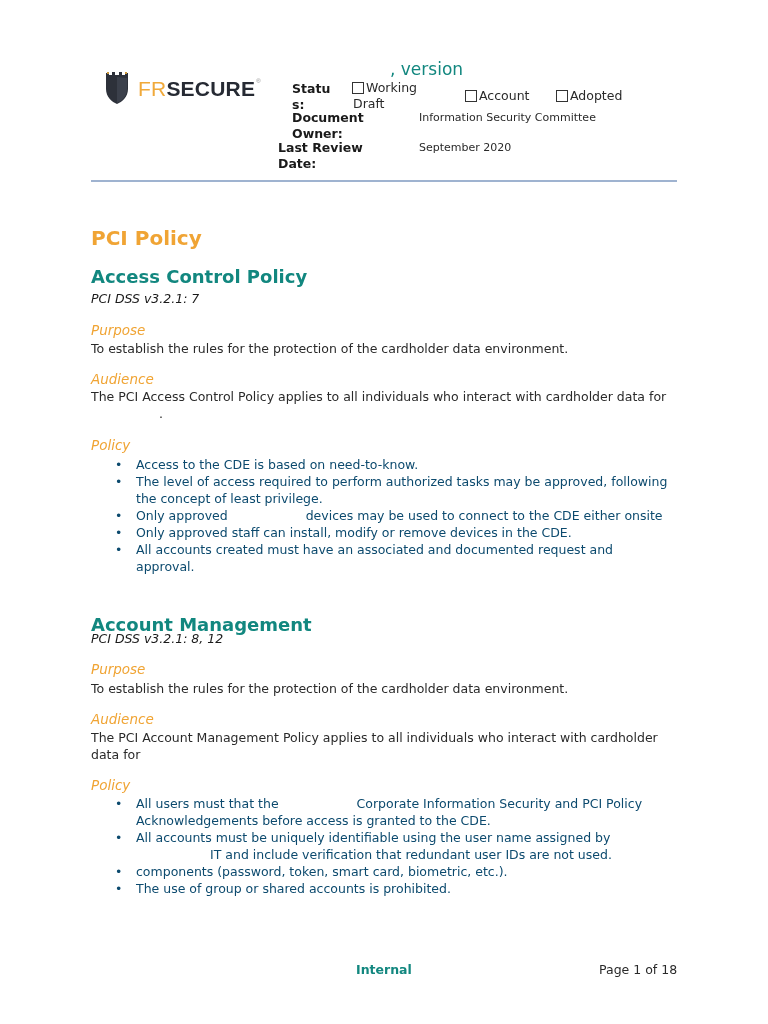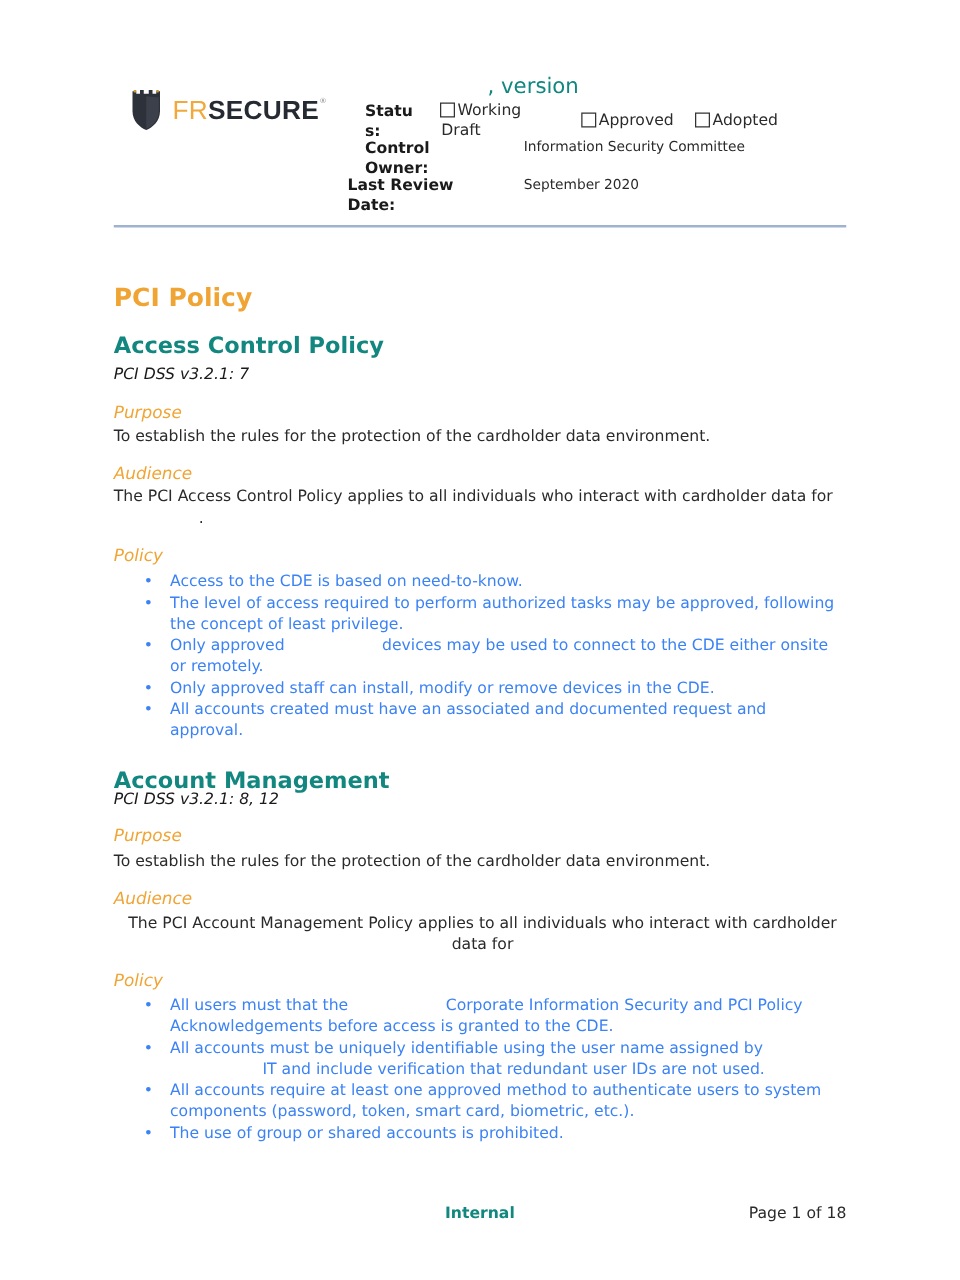--- a/index.html
+++ b/index.html
@@ -25,21 +25,21 @@
     .rule { position:absolute; left:91px; top:180px; width:586px; height:2px; background:#9fb3d0; }
 
     
     .h1 { position:absolute; left:91px; top:226px; font-size:20px; font-weight:700; color:#f0a434; }
     .h2 { position:absolute; left:91px; font-size:18px; font-weight:700; color:#12877f; }
     .ref { position:absolute; left:91px; font-size:12.5px; font-style:italic; color:#1a1a1a; }
     .sub { position:absolute; left:91px; font-size:13.5px; font-style:italic; color:#f0a434; }
     .para { position:absolute; left:91px; width:590px; font-size:12.5px; line-height:17px; color:#2a2a2a; }
 
     ul.bul { position:absolute; left:91px; width:590px; margin:0; padding:0; list-style:none; }
-    ul.bul li { position:relative; padding-left:45px; font-size:12.5px; line-height:17px; color:#3b82f6; }
+    ul.bul li { position:relative; padding-left:45px; font-size:12.5px; line-height:17px; color:#0c4a6e; }
     ul.bul li::before { content:"•"; position:absolute; left:24px; top:0; }
     .gap { display:inline-block; }
 
     .footer-internal { position:absolute; left:356px; top:962px; font-size:12.5px; font-weight:700; color:#12877f; }
     .footer-page { position:absolute; left:599px; top:962px; font-size:12.5px; color:#2a2a2a; }
   </style>
 </head>
 <body>
 
 <div class="page">
@@ -62,29 +62,29 @@
   </div>
   <div class="cb" style="left:352px; top:80px;">
     <span class="box"></span>
     <span style="margin-left:-13px;">
       <span style="display:block; padding-left:13px;">Working</span>
       <span style="display:block;">Draft</span>
     </span>
   </div>
   <div class="cb" style="left:465px; top:88px;">
     <span class="box"></span>
-    <span>Approved</span>
+    <span>Account</span>
   </div>
   <div class="cb" style="left:556px; top:88px;">
     <span class="box"></span>
     <span>Adopted</span>
   </div>
 
   <div class="meta-label" style="left:292px; top:110px;">
-    <div>Control</div>
+    <div>Document</div>
     <div>Owner:</div>
   </div>
   <div class="meta-value" style="left:419px; top:110px;">Information Security Committee</div>
 
   <div class="meta-label" style="left:278px; top:140px;">
     <div>Last Review</div>
     <div>Date:</div>
   </div>
   <div class="meta-value" style="left:419px; top:140px;">September 2020</div>
 
@@ -106,53 +106,51 @@
 
   <div class="sub" style="top:437px;">Policy</div>
   <ul class="bul" style="top:456px;">
     <li><span>Access to the CDE is based on need-to-know.</span></li>
     <li>
         <div>The level of access required to perform authorized tasks may be approved, following</div>
         <div>the concept of least privilege.</div>
       </li>
     <li>
         <div><span>Only approved</span><span class="gap" style="width:78px;"></span><span>devices may be used to connect to the CDE either onsite</span></div>
-        <div>or remotely.</div>
       </li>
     <li><span>Only approved staff can install, modify or remove devices in the CDE.</span></li>
     <li>
         <div>All accounts created must have an associated and documented request and</div>
         <div>approval.</div>
       </li>
   </ul>
 
   <div class="h2" style="top:614px;">Account Management</div>
   <div class="ref" style="top:631px;">PCI DSS v3.2.1: 8, 12</div>
 
   <div class="sub" style="top:661px;">Purpose</div>
   <div class="para" style="top:680px;">To establish the rules for the protection of the cardholder data environment.</div>
 
   <div class="sub" style="top:711px;">Audience</div>
-  <div class="para" style="top:729px;text-align:center;">
+  <div class="para" style="top:729px;">
     <div>The PCI Account Management Policy applies to all individuals who interact with cardholder</div>
     <div>data for</div>
   </div>
 
   <div class="sub" style="top:777px;">Policy</div>
   <ul class="bul" style="top:795px;">
     <li>
         <div><span>All users must that the</span><span class="gap" style="width:78px;"></span><span>Corporate Information Security and PCI Policy</span></div>
         <div>Acknowledgements before access is granted to the CDE.</div>
       </li>
     <li>
         <div>All accounts must be uniquely identifiable using the user name assigned by</div>
         <div style="padding-left:74px;">IT and include verification that redundant user IDs are not used.</div>
       </li>
     <li>
-        <div>All accounts require at least one approved method to authenticate users to system</div>
         <div>components (password, token, smart card, biometric, etc.).</div>
       </li>
     <li><span>The use of group or shared accounts is prohibited.</span></li>
   </ul>
 
   <div class="footer-internal">Internal</div>
   <div class="footer-page">Page 1 of 18</div>
 </div>
 
 </body></html>

